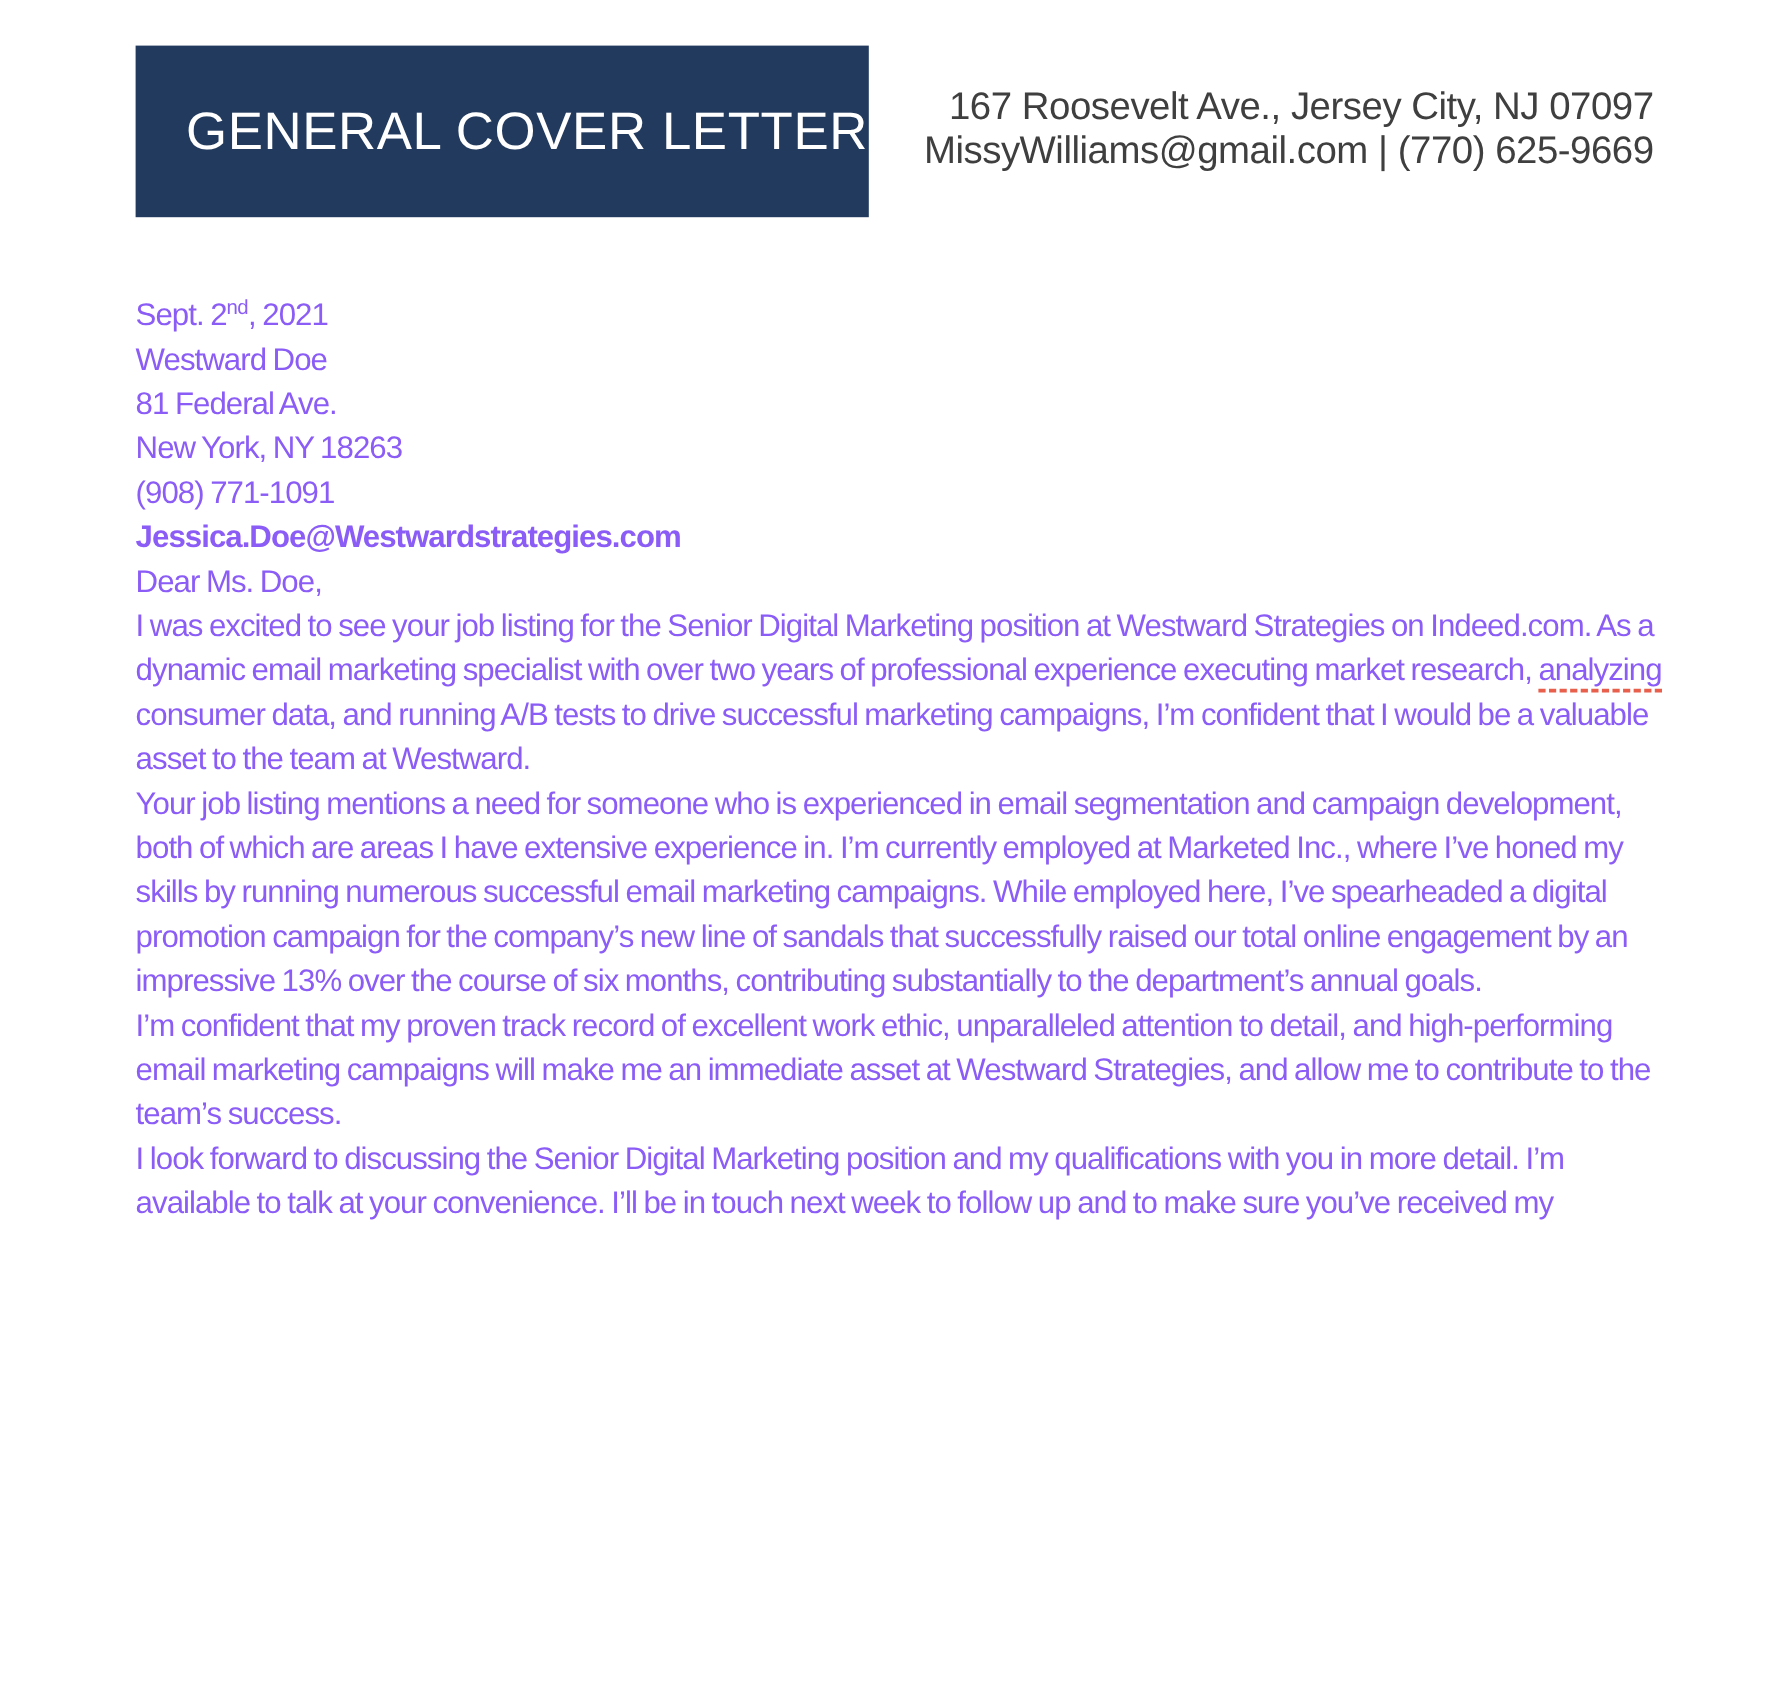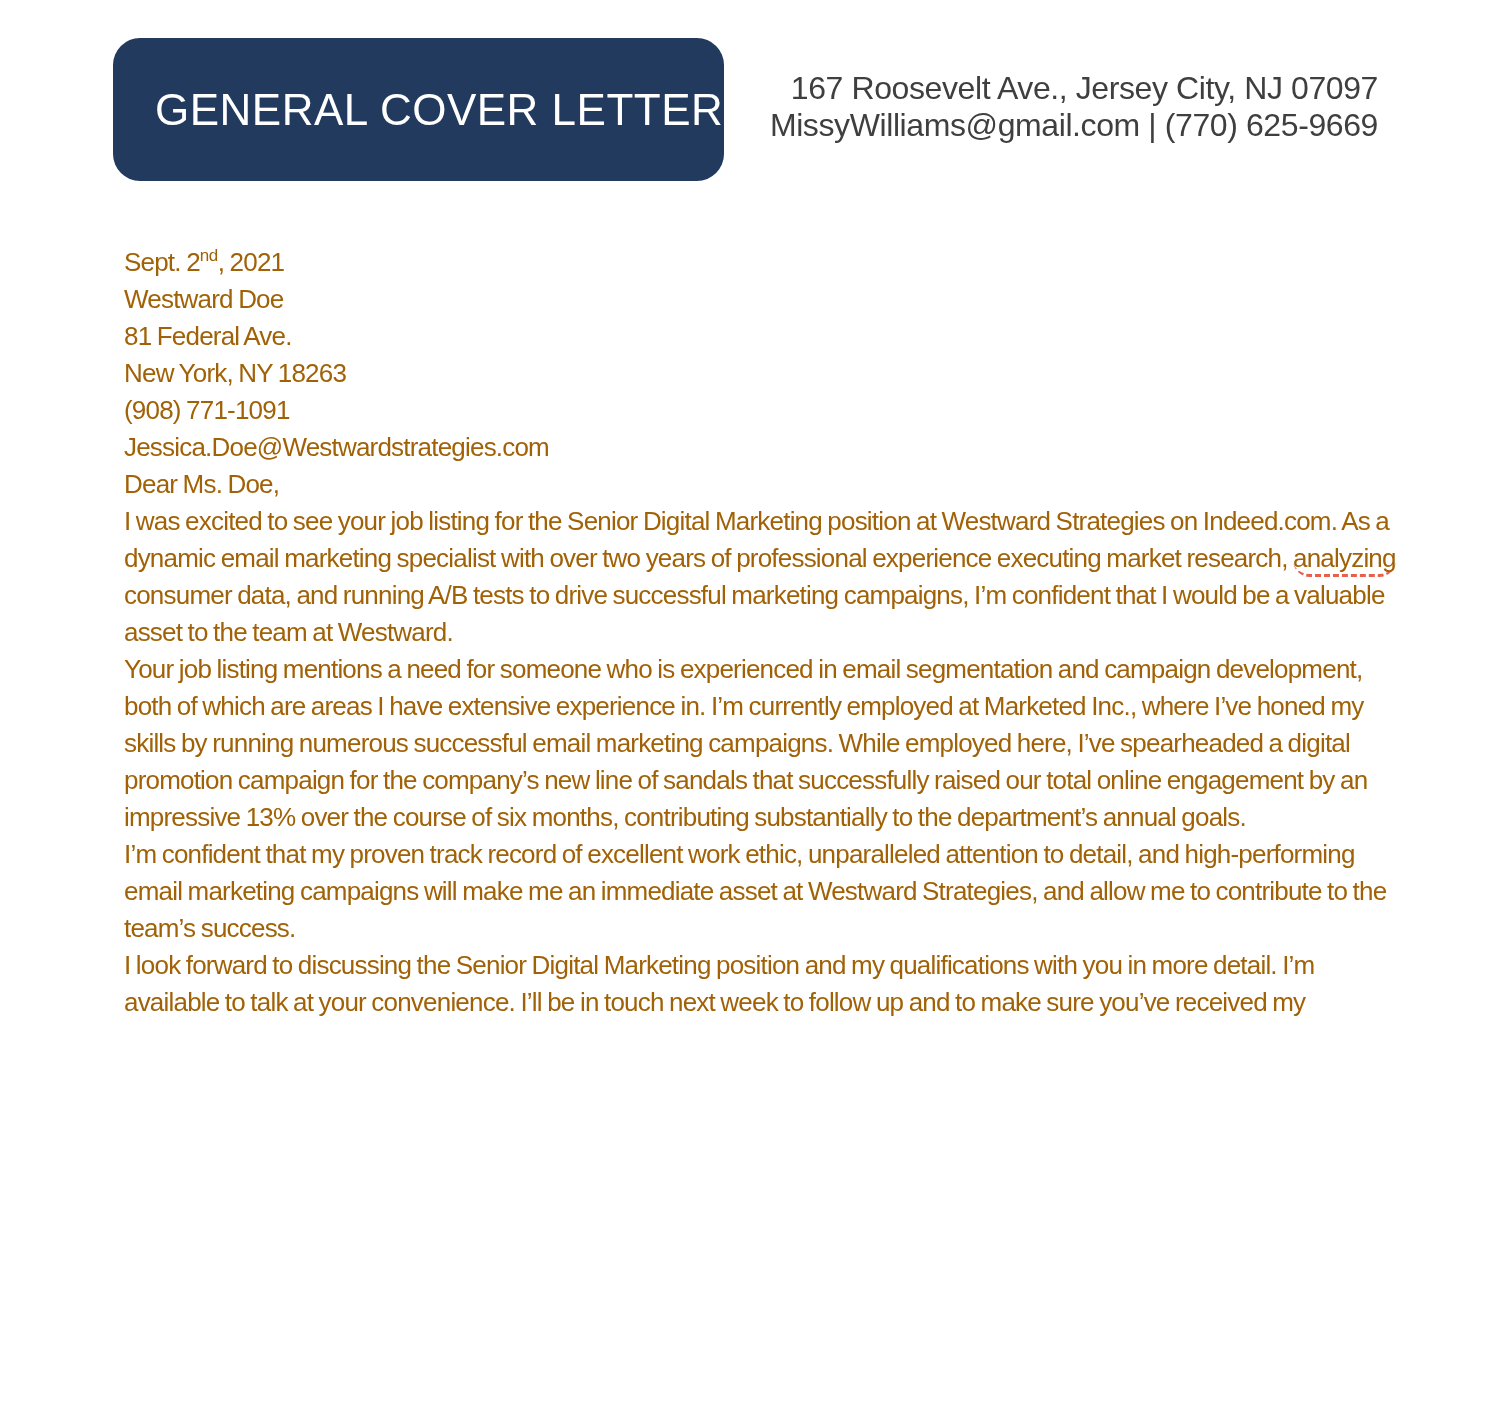--- a/index.html
+++ b/index.html
@@ -1,15 +1,15 @@
 <!DOCTYPE html>
 <html style="--banner-bg: #223A5E; --spellcheck-color: #E8604C;"><head>
 <meta charset="utf-8">
 <style>
-  * { margin: 0; padding: 0; box-sizing: border-box; border-radius: 27px; }
+  * { margin: 0; padding: 0; box-sizing: border-box; }
   html, body { background: #ffffff; }
   body {
     font-family: "Liberation Sans", "DejaVu Sans", sans-serif;
     width: 1492px;
   }
   .page {
     position: relative;
     width: 1492px;
     height: 1416px;
     background: #ffffff;
@@ -41,39 +41,39 @@
     right: 114px;
     text-align: right;
     color: #3F3F3F;
     font-size: 32px;
     letter-spacing: -0.4px;
     line-height: 37px;
   }
   
   .letter {
     position: absolute;
-    left: 124px;
+    left: 113px;
     top: 244px;
     width: 1277px;
-    color: #a16207;
+    color: #8b5cf6;
     font-size: 26px;
     letter-spacing: -0.8px;
     word-spacing: -1px;
     line-height: 37px;
   }
   .letter p { margin: 0; }
   .date { margin-bottom: 63px; }
   .date sup {
     font-size: 17px;
     vertical-align: super;
     line-height: 0;
     letter-spacing: -0.5px;
   }
   .addr-line { margin-bottom: 19px; }
-  .addr-last { margin-bottom: 61px; }
+  .addr-last { margin-bottom: 61px; font-weight: bold; }
   .salutation { margin-bottom: 63px; }
   .para-1 { margin-bottom: 62px; }
   .para-2 { margin-bottom: 15px; }
   .para-3 { margin-bottom: 19px; }
   .para-4 { margin-bottom: 0; }
   .misspelled {
     border-bottom: 3px dashed var(--spellcheck-color, #E8604C);
     padding-bottom: 1px;
   }
 </style>

